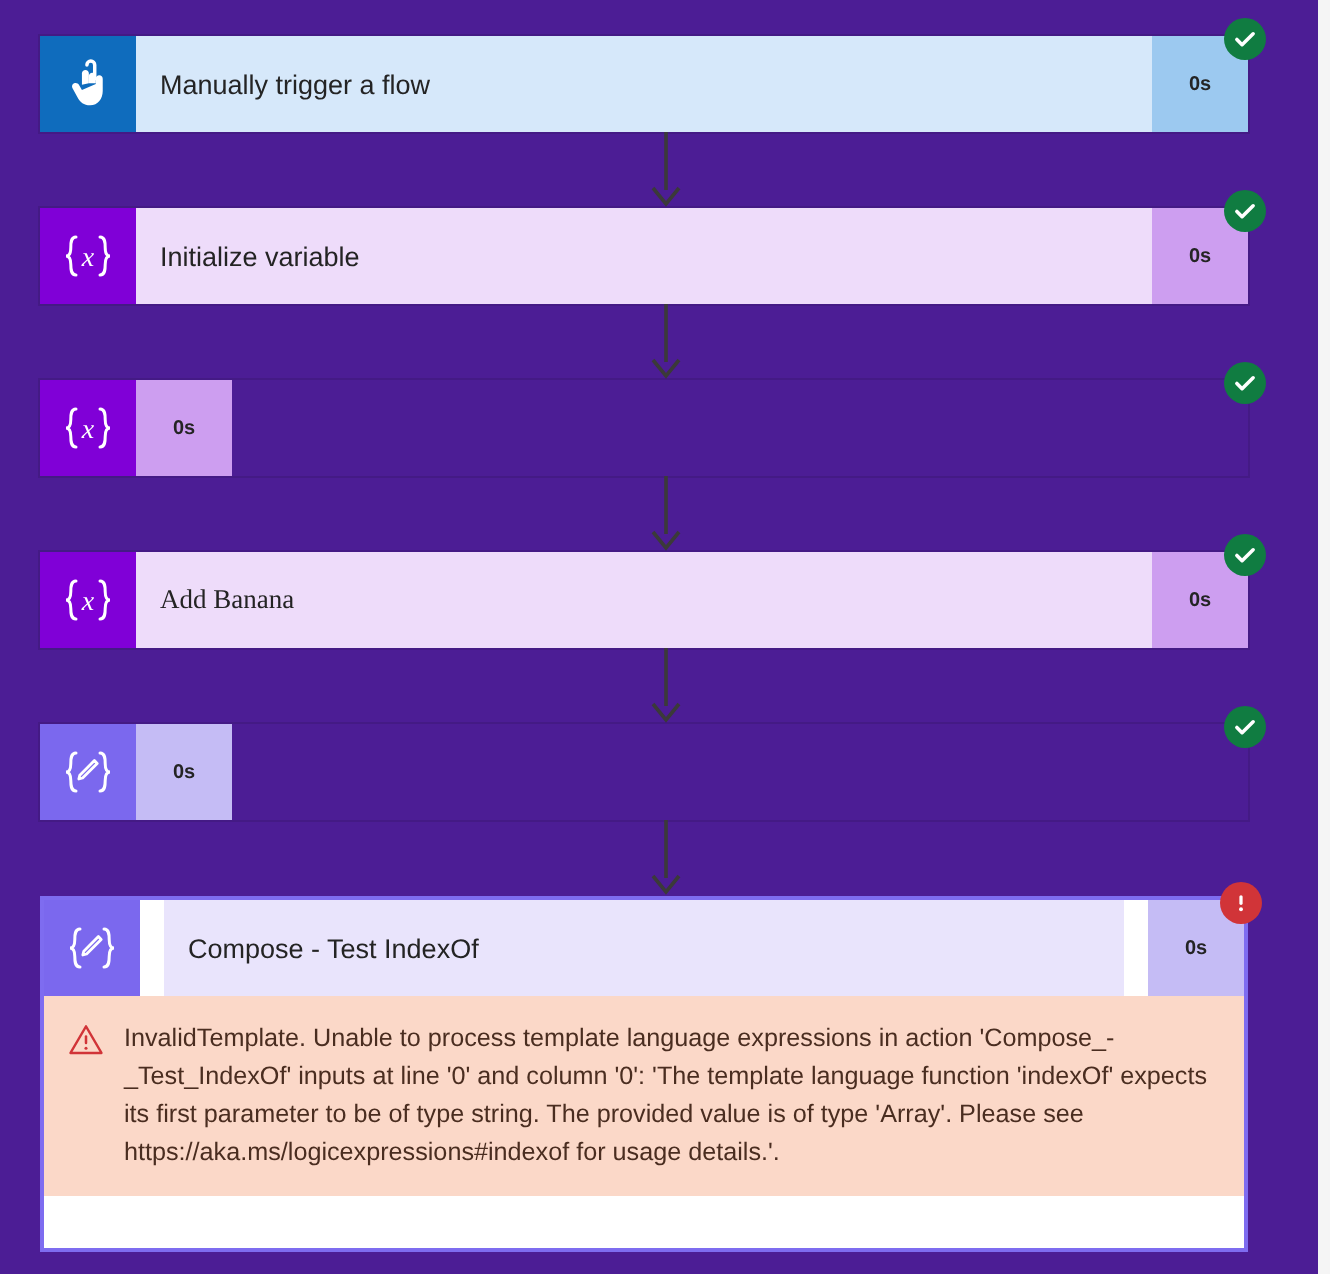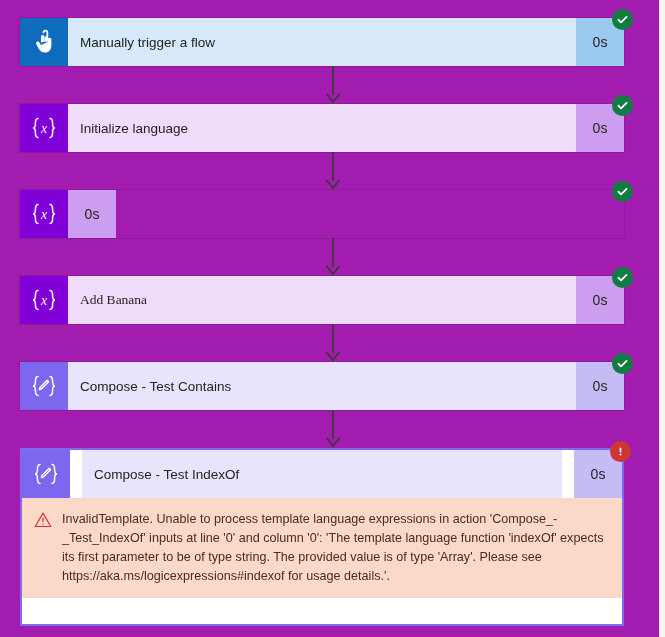--- a/index.html
+++ b/index.html
@@ -12,21 +12,21 @@
     background: #f5f5f5;
     font-family: "Liberation Sans", sans-serif;
     overflow: hidden;
     position: relative;
   }
 
   #flow-canvas {
     position: relative;
     width: 659px;
     height: 637px;
-    background: #a21caf;
+    background: #4c1d95;
   }
 
   
   .node {
     position: absolute;
     left: 20px;
     width: 604px;
     box-sizing: border-box;
   }
 
@@ -57,22 +57,23 @@
     overflow: hidden;
     white-space: nowrap;
   }
 
   .node-duration {
     width: 48px;
     min-width: 48px;
     display: flex;
     align-items: center;
     justify-content: center;
-    font-size: 14px;
+    font-size: 10px;
     color: #242424;
+    font-weight: bold;
   }
 
   
   .badge {
     position: absolute;
     top: -9px;
     right: -9px;
     width: 21px;
     height: 21px;
     border-radius: 50%;
@@ -164,21 +165,21 @@
 
   <div class="node" style="top:104px;">
     <div class="node-row">
       <div class="node-icon" style="background:#8000d7;">
         <svg width="34" height="24" viewBox="0 0 34 24">
           <path d="M11 2.5c-2.6 0-2.6 3-2.6 5.2 0 2.2-.6 4.3-2.4 4.3 1.8 0 2.4 2.1 2.4 4.3 0 2.2 0 5.2 2.6 5.2" fill="none" stroke="#fff" stroke-width="1.5" stroke-linecap="round"></path>
           <path d="M23 2.5c2.6 0 2.6 3 2.6 5.2 0 2.2.6 4.3 2.4 4.3-1.8 0-2.4 2.1-2.4 4.3 0 2.2 0 5.2-2.6 5.2" fill="none" stroke="#fff" stroke-width="1.5" stroke-linecap="round"></path>
           <text x="17" y="17" text-anchor="middle" font-family="'Liberation Serif', serif" font-style="italic" font-size="14" fill="#fff">x</text>
         </svg>
       </div>
-      <div class="node-title" style="background:#eedcfa;">Initialize language</div>
+      <div class="node-title" style="background:#eedcfa;">Initialize variable</div>
       <div class="node-duration" style="background:#cd9ef0;">0s</div>
       <div class="badge success">
         <svg width="13" height="13" viewBox="0 0 16 16">
             <path d="M3 8.3l3.2 3.2L13 4.8" stroke="#fff" stroke-width="2.2" fill="none" stroke-linecap="round" stroke-linejoin="round"></path>
           </svg>
       </div>
     </div>
   </div>
 
   <div class="connector" style="top:152px;">
@@ -241,21 +242,20 @@
 
   <div class="node" style="top:362px;">
     <div class="node-row">
       <div class="node-icon" style="background:#7b68ee;">
         <svg width="34" height="24" viewBox="0 0 34 24">
           <path d="M11 2.5c-2.6 0-2.6 3-2.6 5.2 0 2.2-.6 4.3-2.4 4.3 1.8 0 2.4 2.1 2.4 4.3 0 2.2 0 5.2 2.6 5.2" fill="none" stroke="#fff" stroke-width="1.5" stroke-linecap="round"></path>
           <path d="M23 2.5c2.6 0 2.6 3 2.6 5.2 0 2.2.6 4.3 2.4 4.3-1.8 0-2.4 2.1-2.4 4.3 0 2.2 0 5.2-2.6 5.2" fill="none" stroke="#fff" stroke-width="1.5" stroke-linecap="round"></path>
           <path d="M20.2 6.3l1.4 1.4-7.3 7.3-1.9.5.5-1.9z" fill="none" stroke="#fff" stroke-width="1.4" stroke-linejoin="round"></path>
         </svg>
       </div>
-      <div class="node-title" style="background:#e9e4fc;">Compose - Test Contains</div>
       <div class="node-duration" style="background:#c5bcf5;">0s</div>
       <div class="badge success">
         <svg width="13" height="13" viewBox="0 0 16 16">
             <path d="M3 8.3l3.2 3.2L13 4.8" stroke="#fff" stroke-width="2.2" fill="none" stroke-linecap="round" stroke-linejoin="round"></path>
           </svg>
       </div>
     </div>
   </div>
 
   <div class="connector" style="top:410px;">

